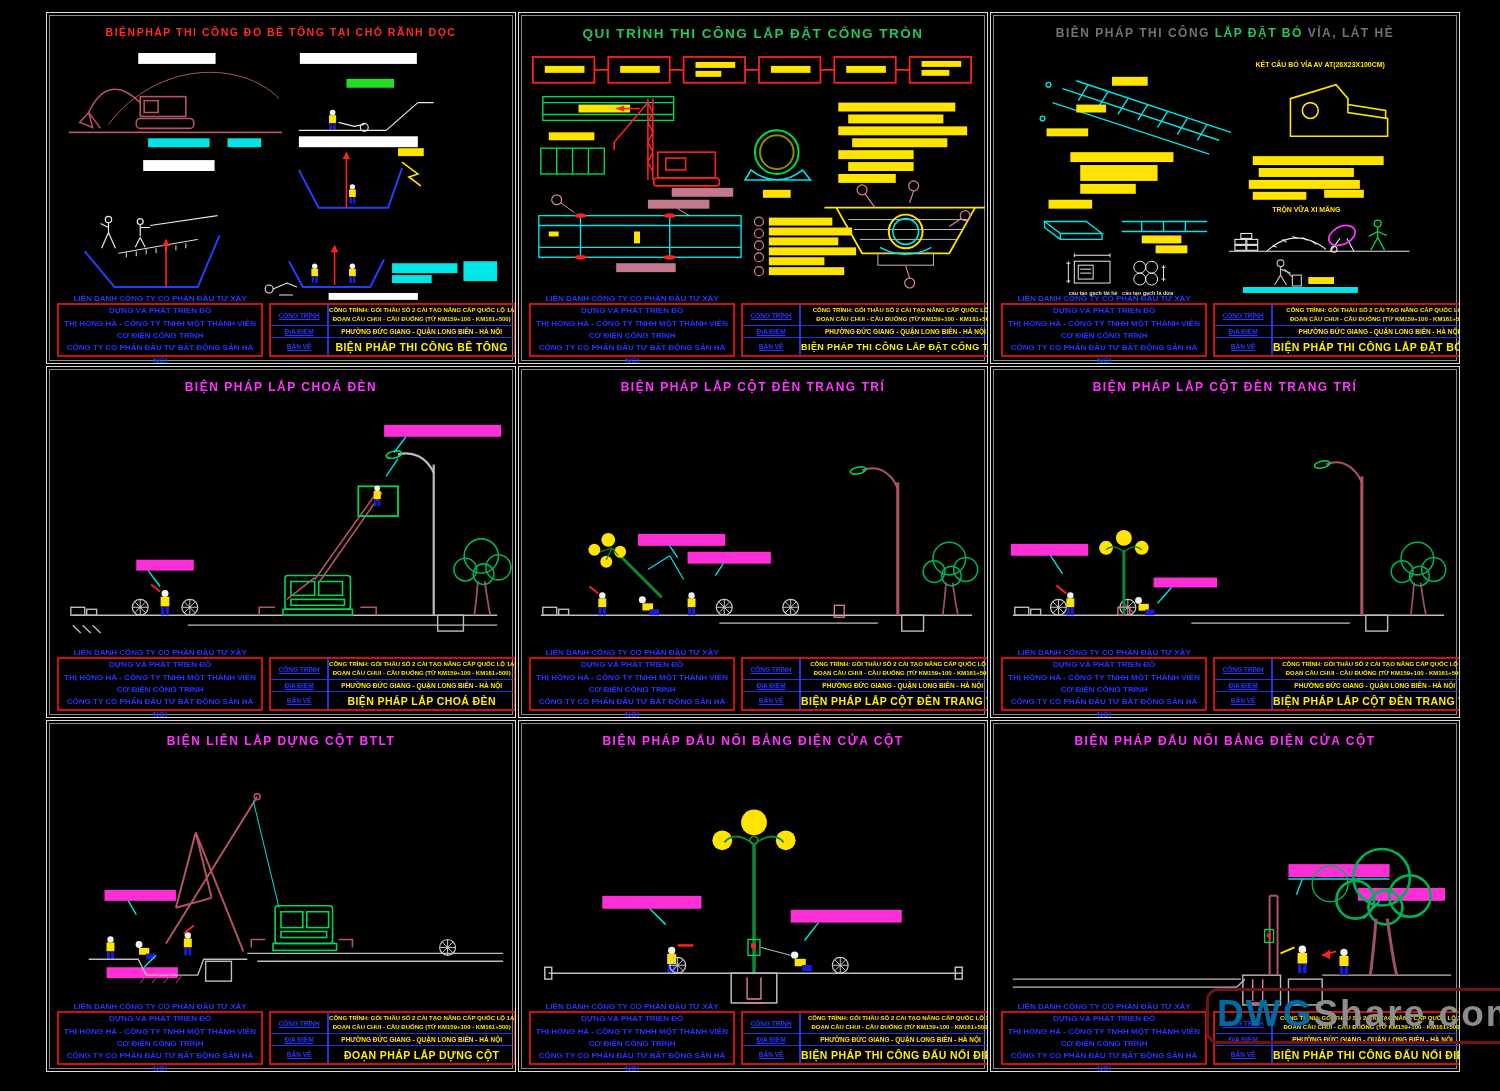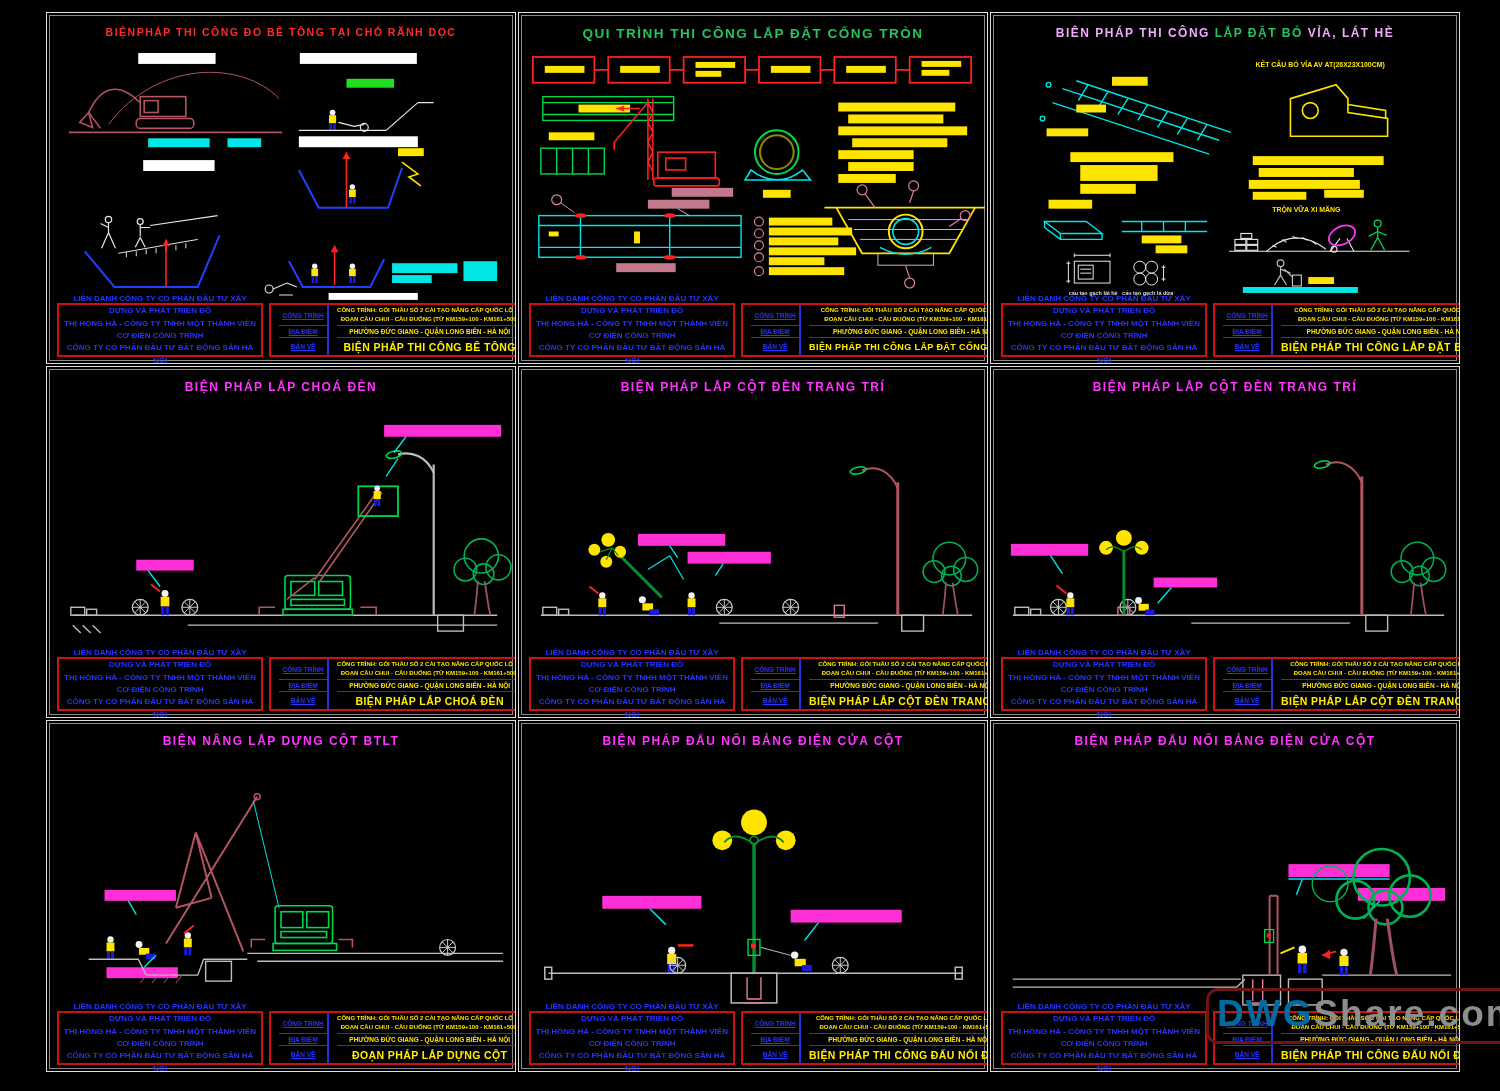--- a/index.html
+++ b/index.html
@@ -1,27 +1,27 @@
 <!DOCTYPE html>
 <html><head>
 <meta charset="utf-8">
 <style>
   html,body{margin:0;padding:0;background:#000;}
   body{width:1500px;height:1091px;position:relative;font-family:"Liberation Sans",sans-serif;overflow:hidden;}
   .grid{position:absolute;left:46px;top:12px;display:grid;grid-template-columns:repeat(3,470px);grid-template-rows:repeat(3,352px);gap:2px;}
   .panel{position:relative;background:#000;box-sizing:border-box;border:1px solid #dedede;outline:1px solid #8a8a8a;outline-offset:-4px;overflow:hidden;}
   .panel-title{position:absolute;top:13px;left:0;width:100%;text-align:center;font-weight:bold;font-size:12px;letter-spacing:1.5px;white-space:nowrap;}
   .sz11{font-size:10.5px;}
-  .t-red{color:#ff2a2a}.t-yel{color:#22c55e}.t-mag{color:#ff35ff}.t-blu{color:#f0abfc}
+  .t-red{color:#ff2a2a}.t-yel{color:#22c55e}.t-mag{color:#ff35ff}.t-blu{color:#737373}
   .scene{position:absolute;left:2px;top:26px;width:466px;height:264px;}
   
   .tblock{position:absolute;left:10px;right:10px;bottom:6px;height:54px;display:flex;gap:6px;}
   .tb-left{flex:0 0 46%;box-sizing:border-box;border:2px solid #d01010;display:flex;flex-direction:column;justify-content:center;text-align:center;color:#2634ff;font-weight:bold;font-size:8px;line-height:1.55;padding:7px 3px;}
   .tb-right{flex:1;box-sizing:border-box;border:2px solid #d01010;display:grid;grid-template-columns:58px 1fr;grid-template-rows:21px 12px 1fr;}
-  .tb-right>div{box-sizing:border-box;margin-left:8px;}
+  .tb-right>div{box-sizing:border-box;}
   .lab{color:#2634ff;font-weight:bold;font-size:6.5px;display:flex;align-items:center;justify-content:center;border-right:2px solid #2233dd;text-decoration:underline;}
   .val{display:flex;flex-direction:column;align-items:center;justify-content:center;text-align:center;}
   .r1{border-bottom:1px solid #2233dd;}
   .r2{border-bottom:1px solid #2233dd;}
   .v1{color:#ffe400;font-size:6px;font-weight:bold;line-height:1.5;white-space:nowrap;}
   .v2{color:#ffe400;font-size:6.5px;font-weight:bold;white-space:nowrap;}
   .v3{color:#ffee00;font-weight:bold;font-size:10.5px;letter-spacing:.4px;white-space:nowrap;}
   
   svg .sM{stroke:#b25560;fill:none}
   svg .sC{stroke:#00e5e5;fill:none}
@@ -569,21 +569,21 @@
         </div>
         <div class="lab r2">ĐỊA ĐIỂM</div>
         <div class="val v2 r2">PHƯỜNG ĐỨC GIANG - QUẬN LONG BIÊN - HÀ NỘI</div>
         <div class="lab">BẢN VẼ</div>
         <div class="val v3">BIỆN PHÁP LẮP CỘT ĐÈN TRANG TRÍ</div>
       </div>
     </div>
   </div>
 
   <div class="panel">
-    <div class="panel-title t-mag">BIỆN NÂNG LẮP DỰNG CỘT BTLT</div>
+    <div class="panel-title t-mag">BIỆN LIÊN LẮP DỰNG CỘT BTLT</div>
     <svg class="scene" viewBox="0 0 470 262">
 
       <g class="sM" stroke-width="2">
         <path d="M210 48L118 196M148 84L196 204M148 84L128 160M148 84L164 150M128 160L164 150"></path>
       </g>
       <circle cx="210" cy="48" r="3" class="sM" stroke-width="1.5"></circle>
       <path d="M206 52L232 160" class="sC" stroke-width="1"></path>
 
       <g class="sG" stroke-width="1.6">
         <rect x="228" y="158" width="58" height="38" rx="3"></rect>

